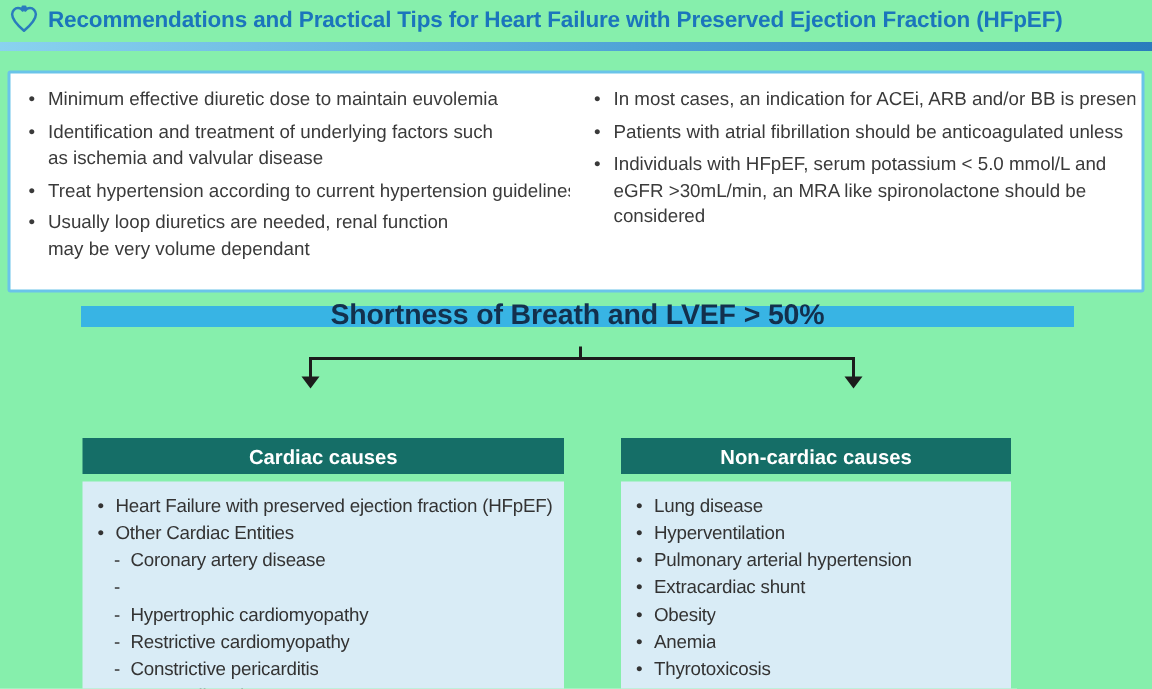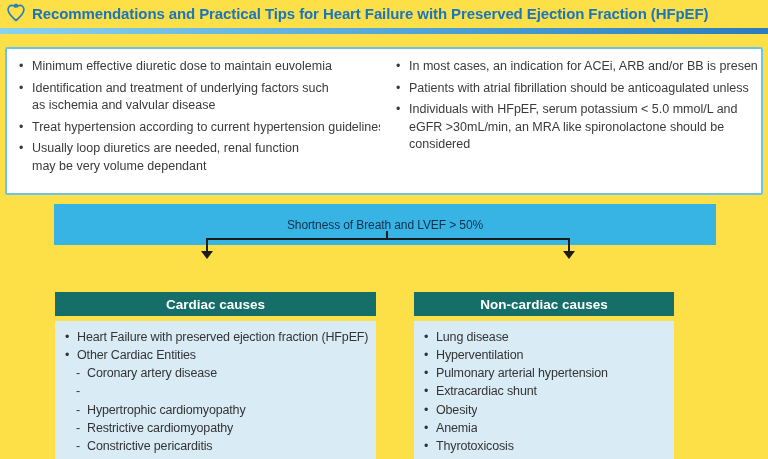--- a/index.html
+++ b/index.html
@@ -1,18 +1,18 @@
 <!DOCTYPE html>
 <html><head>
 <meta charset="utf-8">
 <style>
   * { margin:0; padding:0; box-sizing:border-box; }
   body { background:#ffffff; }
   .page {
-    position:relative; width:768px; height:459px; background:#fde047;
+    position:relative; width:768px; height:459px; background:#86efac;
     font-family:"Liberation Sans", sans-serif; overflow:hidden;
   }
 
   
   .title-row { position:absolute; top:3px; left:6px; display:flex; align-items:center; gap:6px; }
   .title-icon { width:20px; height:20px; flex:none; }
   .page-title { font-size:15px; font-weight:bold; color:#1b75bc; letter-spacing:-0.1px; }
   .title-rule {
     position:absolute; top:28px; left:0; width:768px; height:6px;
     background:linear-gradient(to right,#8ad2ef,#4fa3d6 55%,#2a7cbd);
@@ -25,22 +25,22 @@
     display:flex; padding-top:9px;
   }
   .tips-col { list-style:none; width:50%; padding:0 4px 0 12px; font-size:12.5px; color:#3a3a3a; }
   .tips-col li { display:flex; margin-bottom:4px; line-height:1.4; }
   .marker { width:13px; flex:none; }
   .text { overflow:hidden; }
   .line { display:block; white-space:nowrap; }
 
   
   .root-node {
-    position:absolute; left:54px; top:204px; width:662px; height:41px;
-    background:#38b4e4; color:#13304d; font-weight:normal; font-size:12px;
+    position:absolute; left:54px; top:204px; width:662px; height:14px;
+    background:#38b4e4; color:#13304d; font-weight:bold; font-size:19px;
     display:flex; align-items:center; justify-content:center; letter-spacing:-0.1px;
   }
   .conn { position:absolute; background:#1c1c1c; }
   .conn-stub   { left:386px; top:231px; width:2px; height:8px; }
   .conn-hbar   { left:206px; top:238px; width:364px; height:2px; }
   .conn-vleft  { left:206px; top:238px; width:2px; height:14px; }
   .conn-vright { left:568px; top:238px; width:2px; height:14px; }
   .arrowhead {
     position:absolute; width:0; height:0;
     border-left:6px solid transparent; border-right:6px solid transparent;

